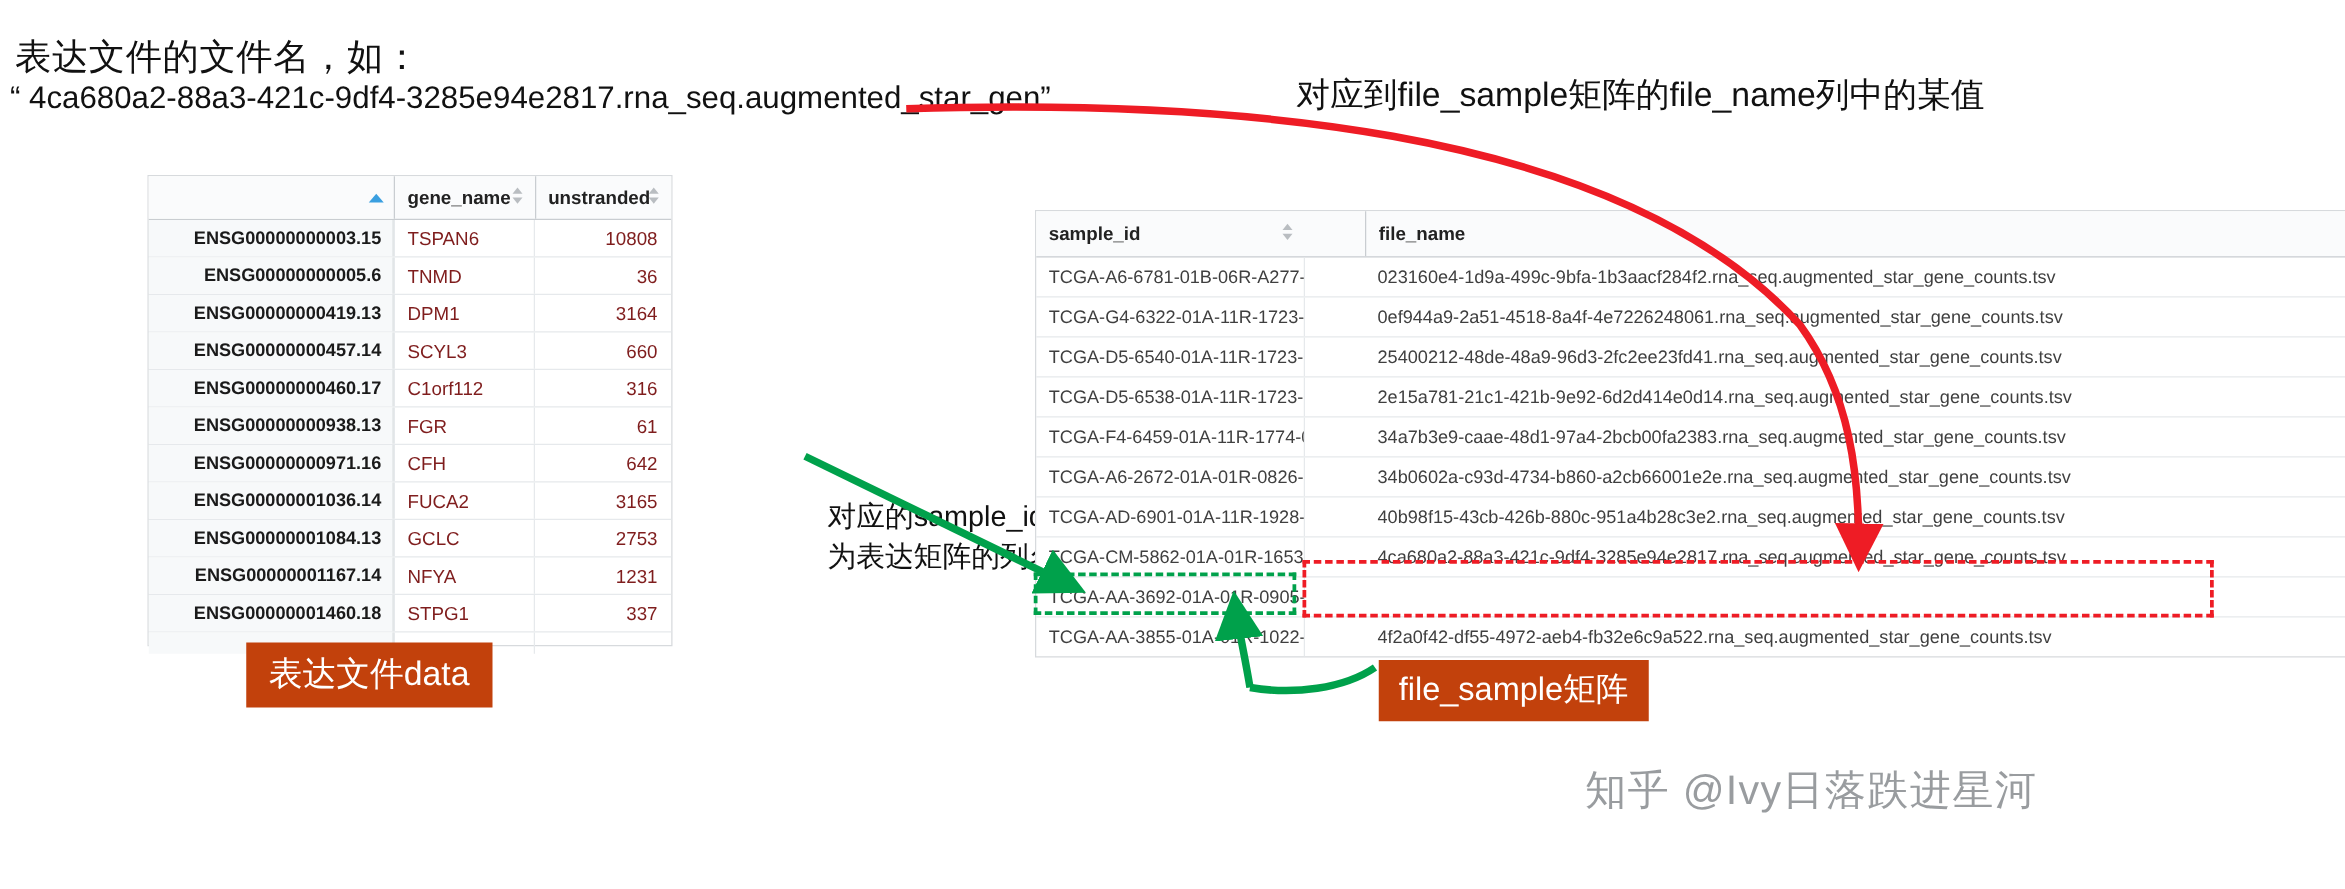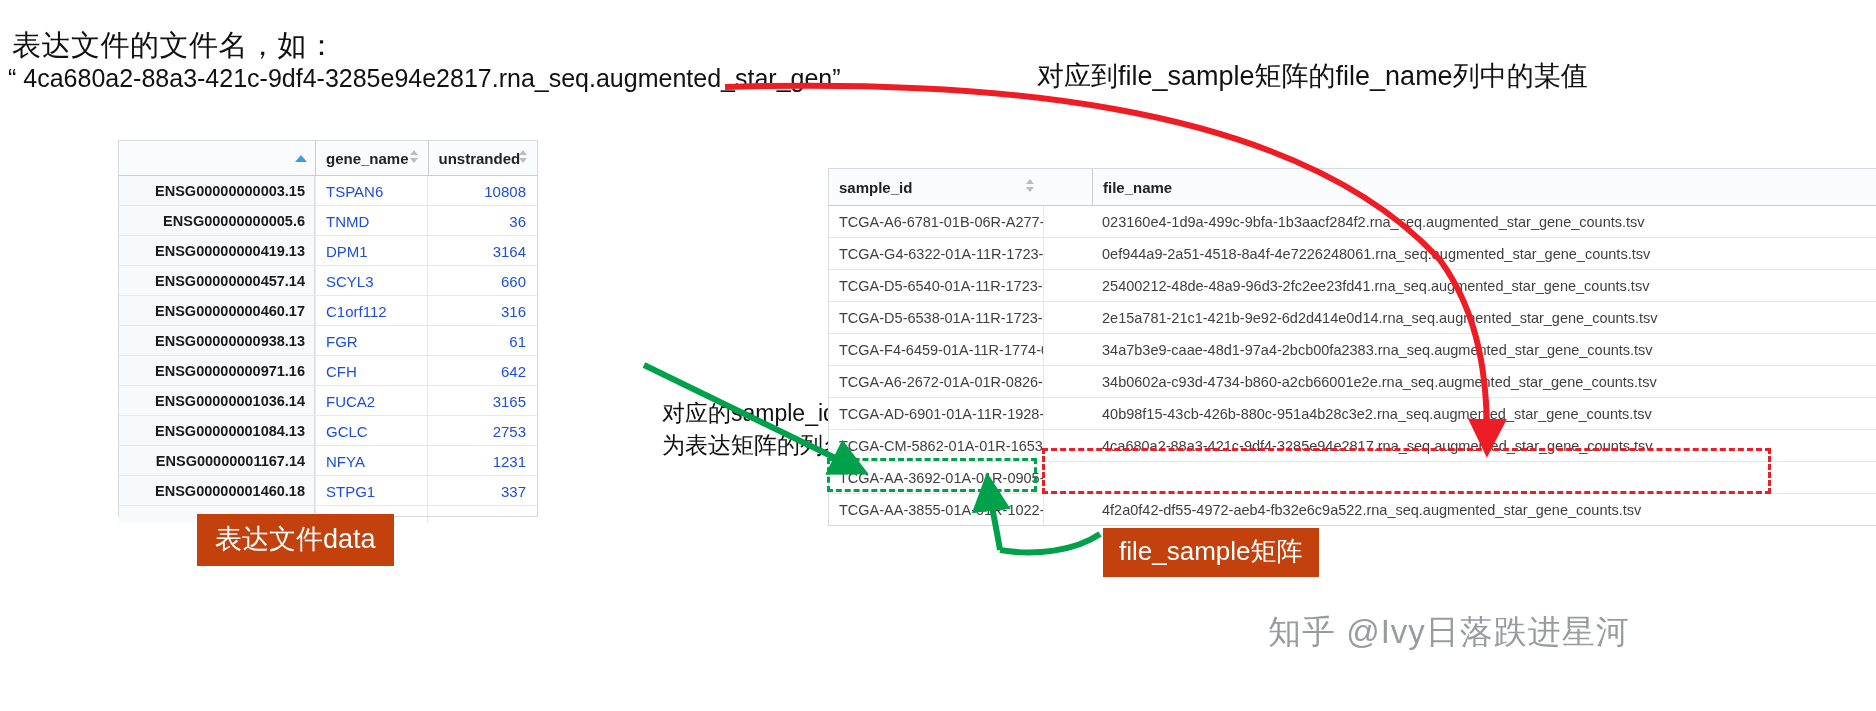--- a/index.html
+++ b/index.html
@@ -21,21 +21,21 @@
   .tbl{border:1px solid #d7dadd;background:#fff;box-sizing:border-box;}
   .thr{display:flex;background:#fafbfc;border-bottom:1px solid #c9cdd1;}
   .tr{display:flex;border-bottom:1px solid #e6e9ec;}
   .tr:last-child{border-bottom:none;}
   .th{
     font-size:15px;font-weight:bold;color:#222;
     padding:10px 8px 9px 10px;box-sizing:border-box;
     display:flex;align-items:center;position:relative;
   }
   .td{
-    font-size:15px;color:#1d4ed8;
+    font-size:15px;color:#7f1d1d;
     padding:9px 8px 8px 10px;box-sizing:border-box;
     display:flex;align-items:center;white-space:nowrap;overflow:hidden;
   }
   .sep{border-left:1px solid #e6e9ec;}
   .sep-h{border-left:1px solid #c9cdd1;}
 
   
   .sort-asc{
     position:absolute;right:8px;top:50%;margin-top:-3px;
     width:0;height:0;border-left:6px solid transparent;border-right:6px solid transparent;

